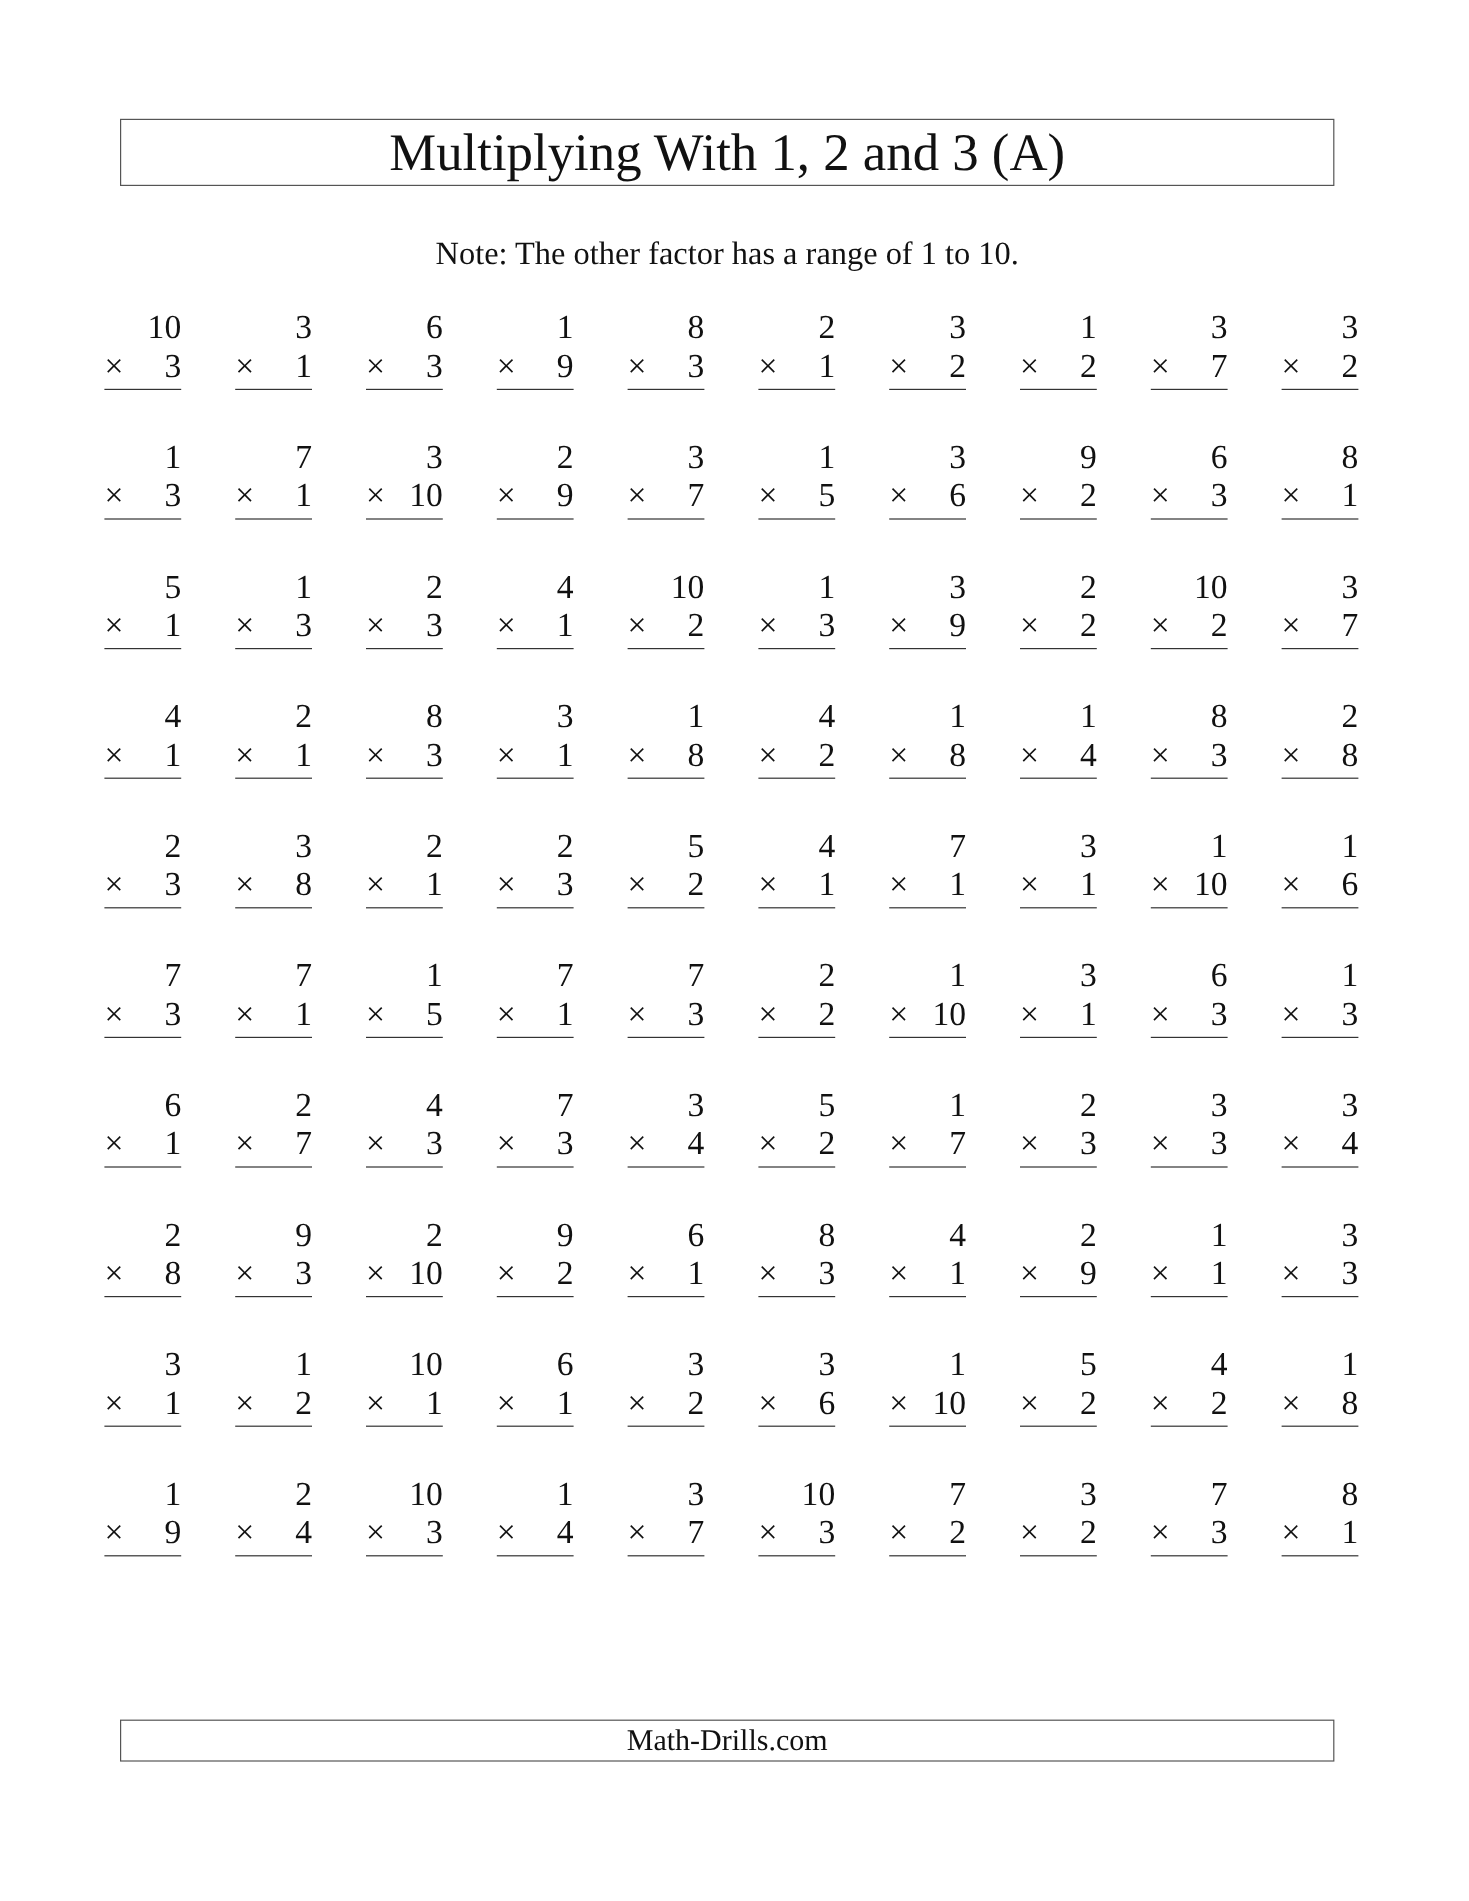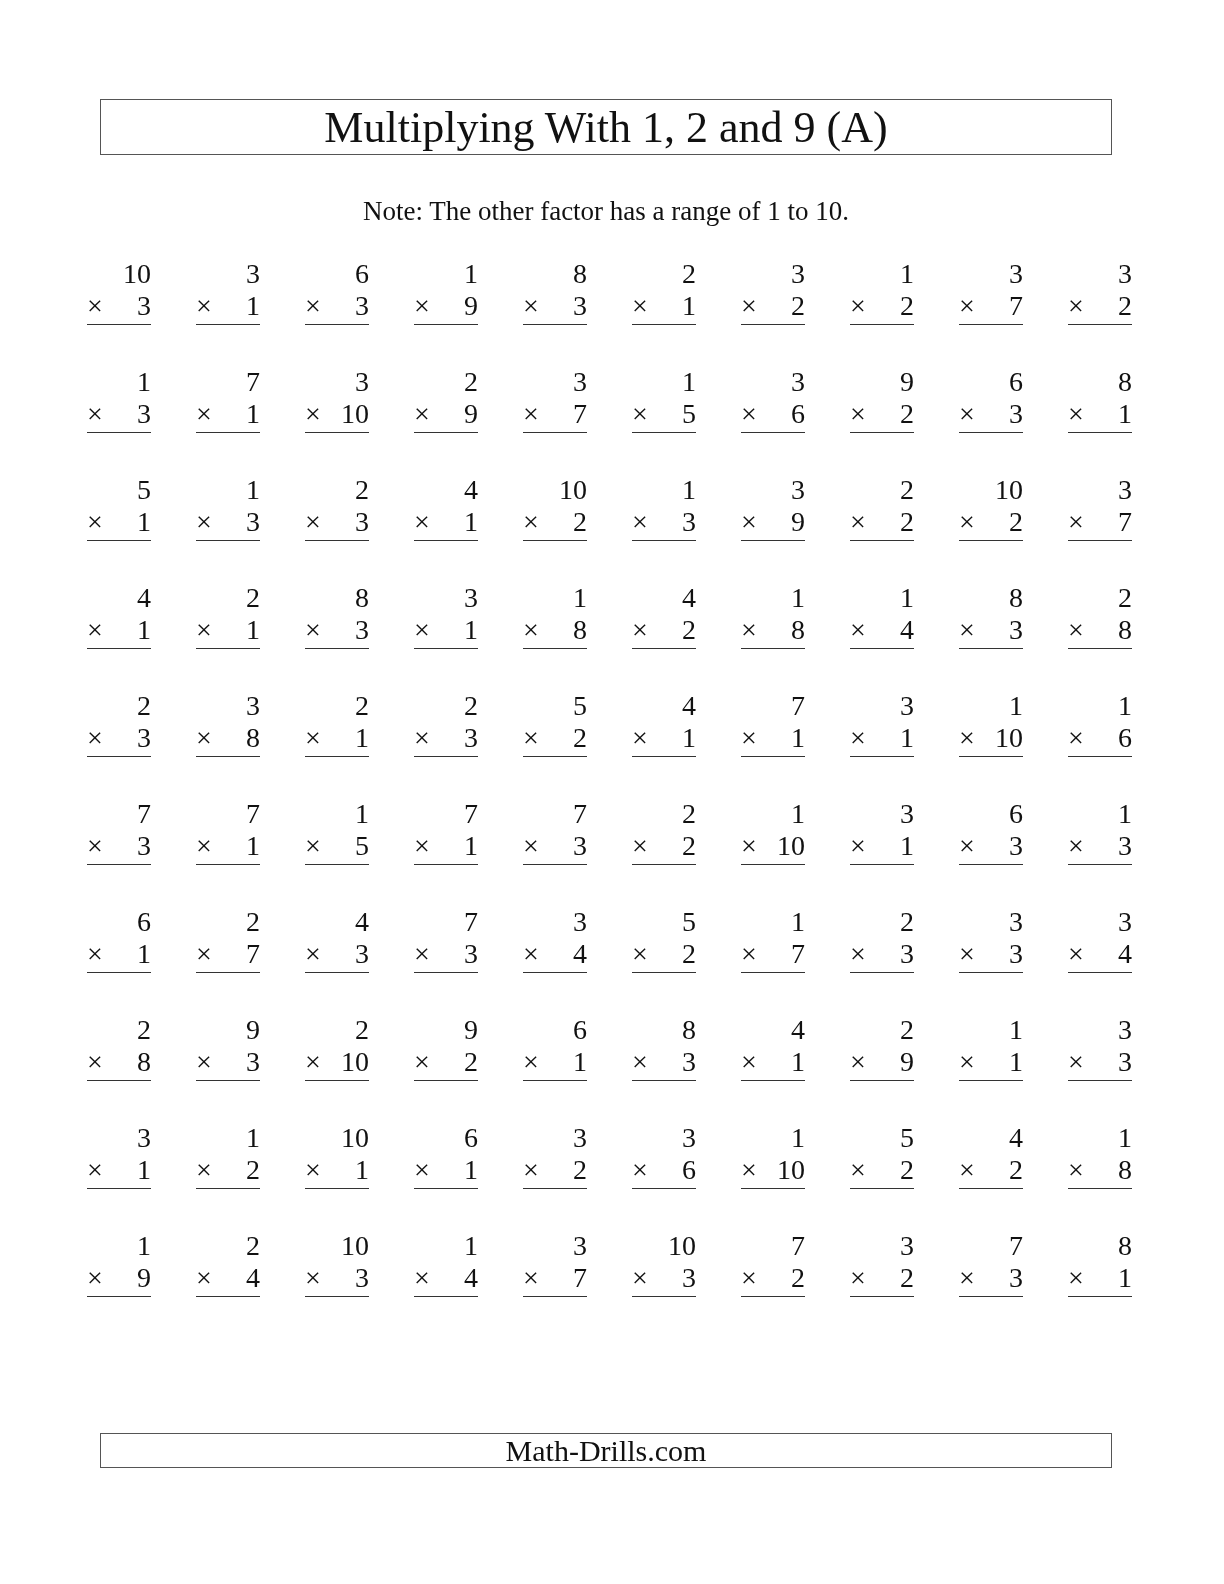--- a/index.html
+++ b/index.html
@@ -95,30 +95,30 @@
     left: 100px;
     top: 1433px;
     width: 1010px;
     height: 33px;
     border: 1px solid #555555;
     display: flex;
     align-items: center;
     justify-content: center;
   }
   .footer-text {
-    font-size: 30px;
+    font-size: 25px;
     line-height: 1;
     text-align: right;
   }
 </style>
 </head>
 <body>
 
 <div class="title-box">
-  <span class="title-text">Multiplying With 1, 2 and 9 (A)</span>
+  <span class="title-text">Multiplying With 1, 2 and 3 (A)</span>
 </div>
 
 <div class="note">Note: The other factor has a range of 1 to 10.</div>
 
 <div class="grid" id="grid">
     <div class="row" style="top: 0px;">
       <div class="problem" style="left: 0px;">
         <div class="top-num">10</div>
         <div class="bottom-line">
           <span class="times">×</span>

